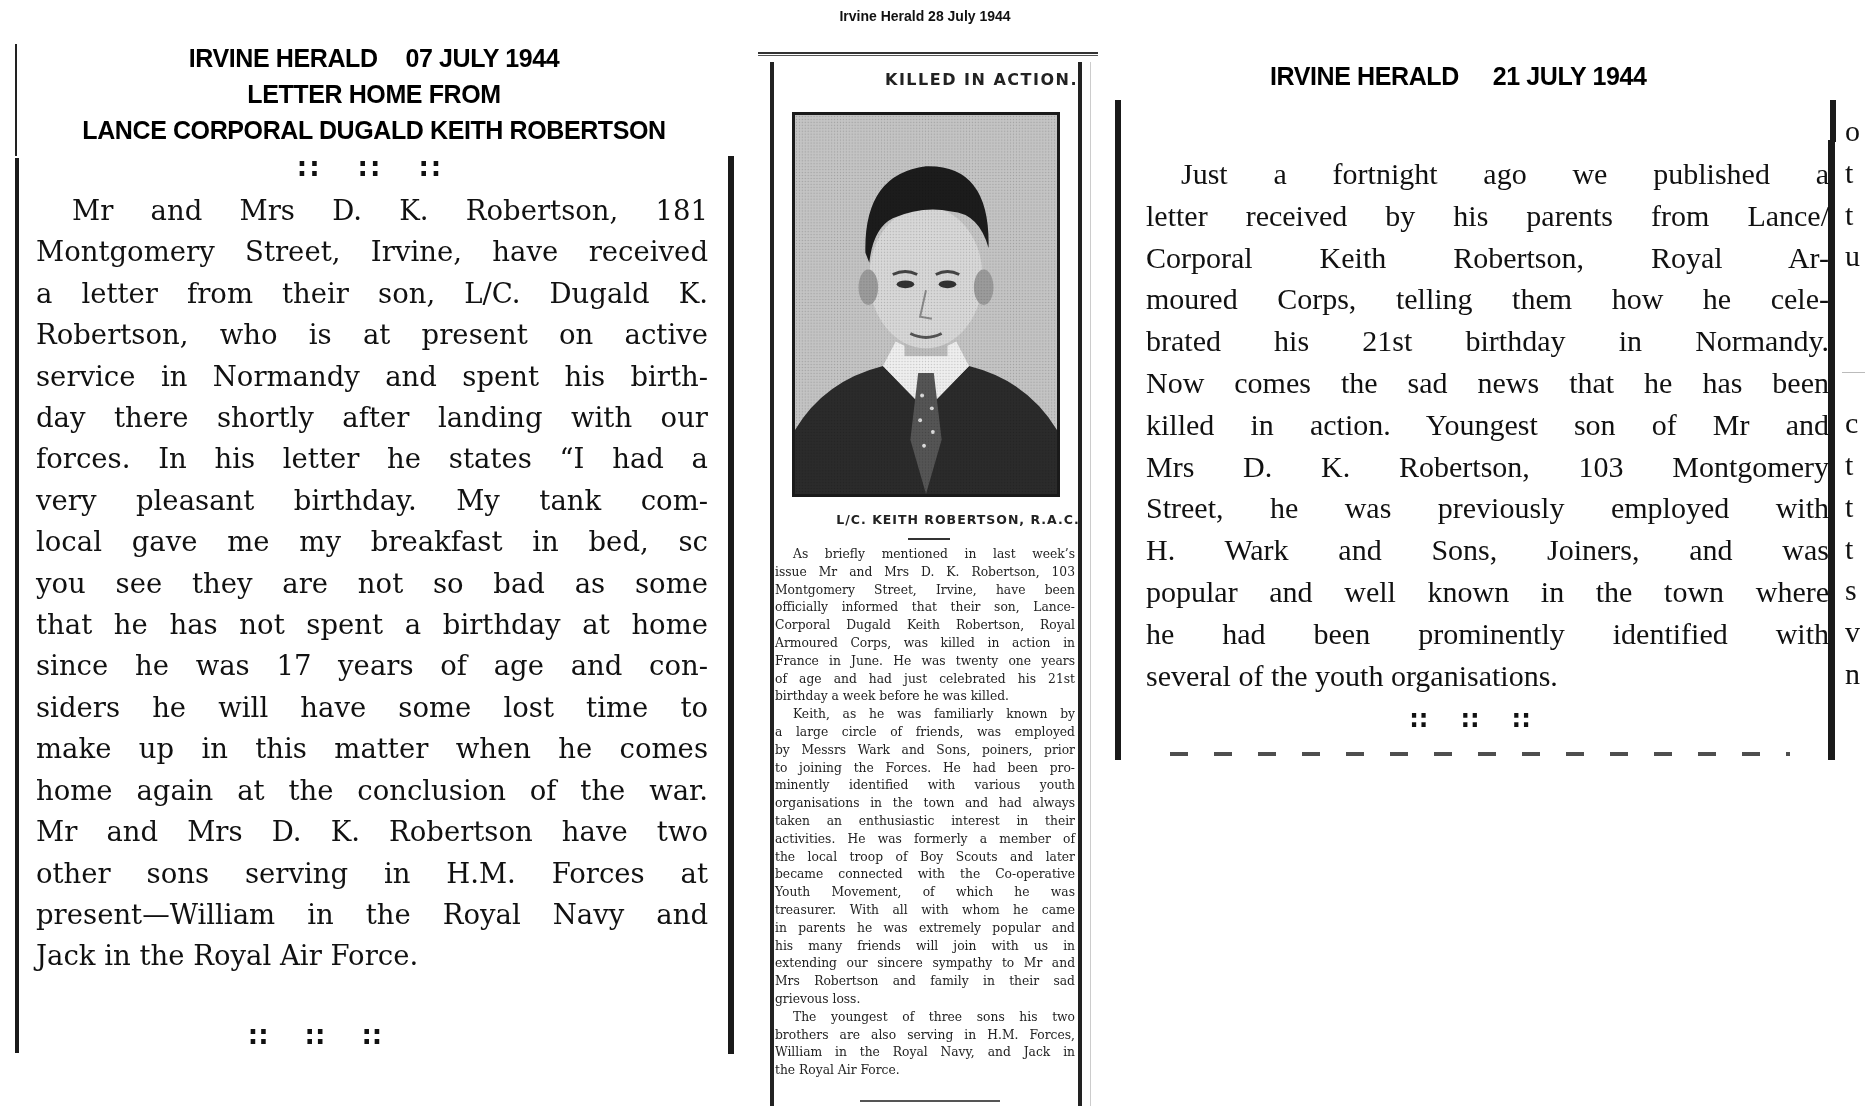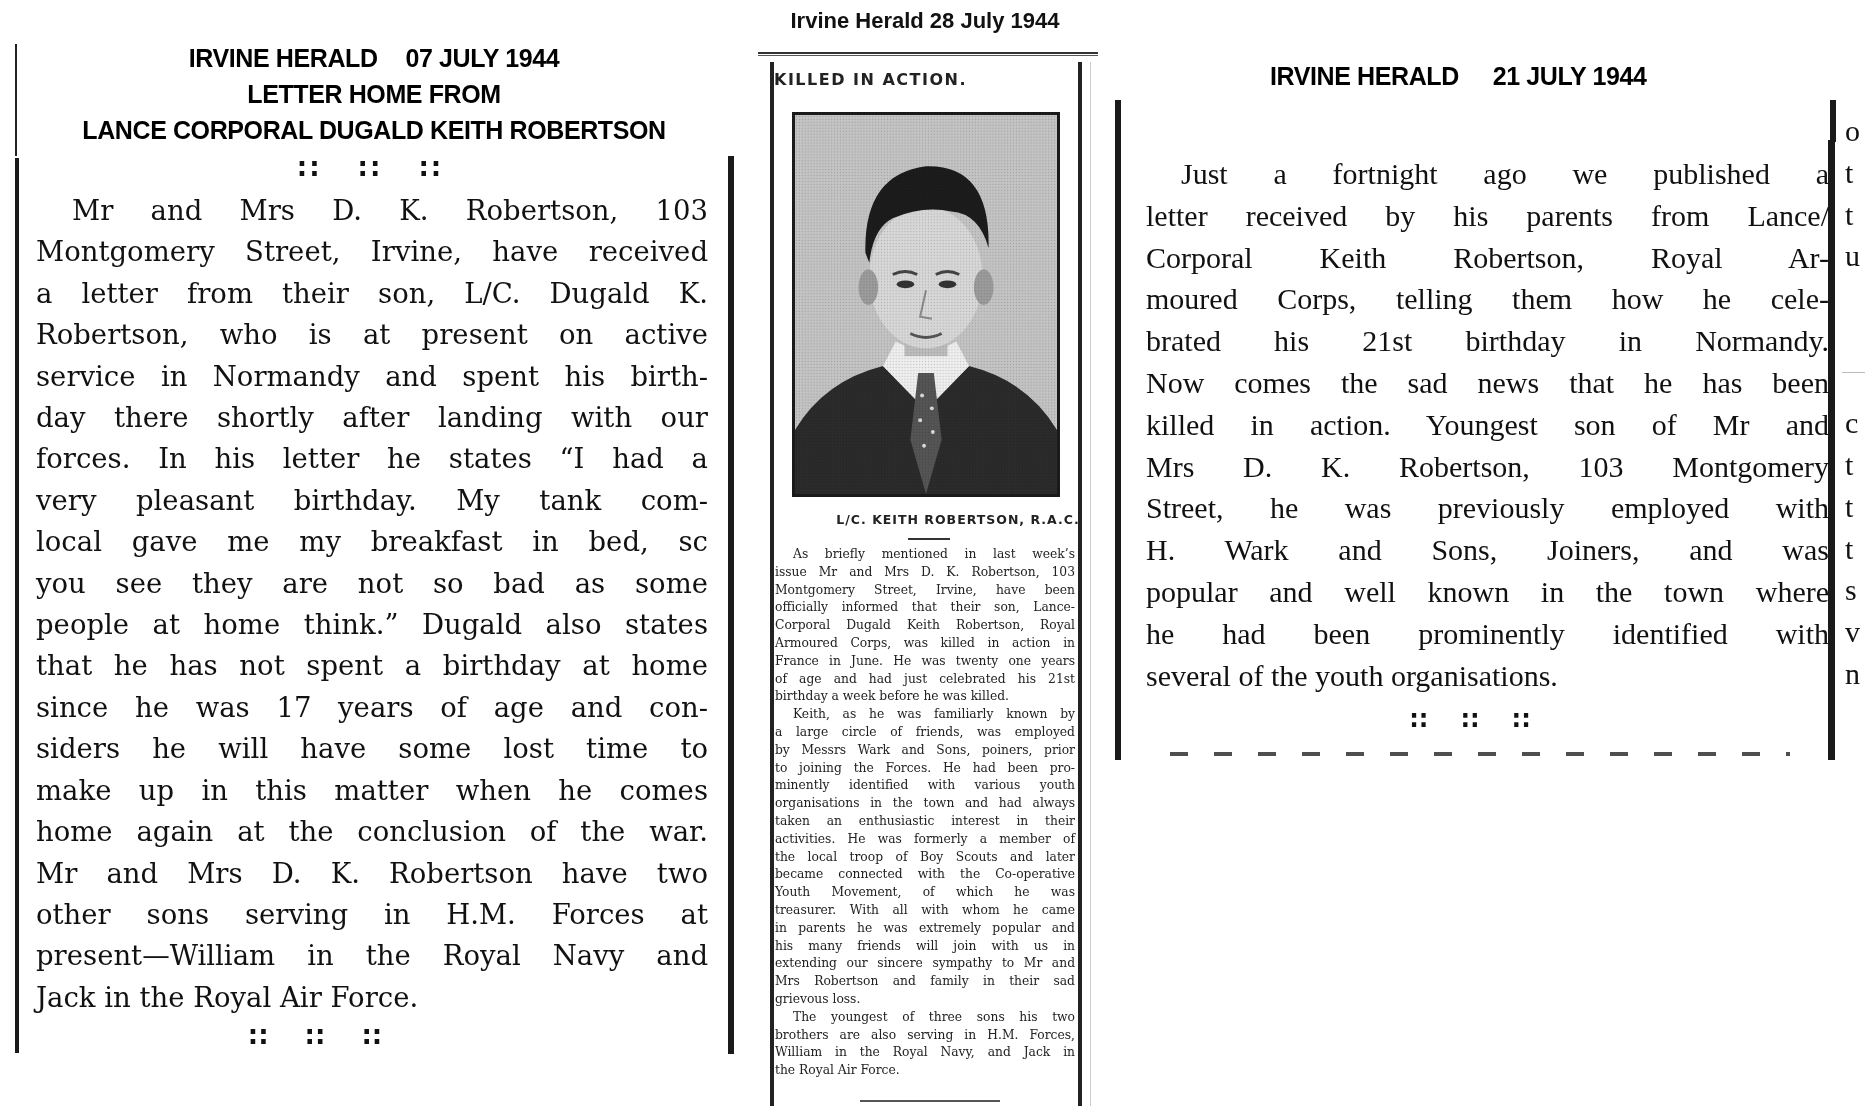--- a/index.html
+++ b/index.html
@@ -30,29 +30,29 @@
   #clip1 .body .line { display: block; white-space: nowrap; }
   #clip1 .body .line.last { text-align-last: left; }
   #clip1 .dots-bottom { position: absolute; left: 0; top: 1020px; width: 630px; text-align: center;
     font-family: "DejaVu Sans", sans-serif; font-weight: bold; font-size: 26px; }
   #clip1 .dots-bottom span { display: inline-block; margin: 0 18px; }
 
   
   #clip2 { left: 740px; top: 0; width: 370px; height: 1106px; }
   #clip2 .paper-title {
     position: absolute; left: 0; top: 8px; width: 370px; text-align: center;
-    font-family: "Liberation Sans", sans-serif; font-weight: bold; font-size: 22px; color: #111;
+    font-family: "Liberation Sans", sans-serif; font-weight: bold; font-size: 14px; color: #111;
   }
   #clip2 .top-rule { position: absolute; left: 18px; top: 52px; width: 340px; height: 4px;
     border-top: 2px solid #333; border-bottom: 1px solid #555; }
   #clip2 .frame-left { position: absolute; left: 30px; top: 62px; width: 4px; height: 1044px; background: #222; }
   #clip2 .frame-right { position: absolute; left: 338px; top: 62px; width: 4px; height: 1044px; background: #222; }
   #clip2 .side-right { position: absolute; left: 350px; top: 62px; width: 20px; height: 1044px; border-left: 1px solid #ccc; }
   #clip2 .headline {
-    position: absolute; left: 34px; top: 70px; width: 304px; text-align: left;
+    position: absolute; left: 34px; top: 70px; width: 304px; text-align: right;
     font-family: "DejaVu Sans", sans-serif; font-weight: bold; font-size: 16px; letter-spacing: 1.5px; color: #222;
   }
   #clip2 .photo {
     position: absolute; left: 52px; top: 112px; width: 268px; height: 385px;
     border: 3px solid #1a1a1a; overflow: hidden;
     background: radial-gradient(ellipse at 50% 45%, #d9d9d9 0%, #b5b5b5 55%, #8e8e8e 100%);
   }
   #clip2 .photo svg { width: 100%; height: 100%; display: block; }
   #clip2 .caption {
     position: absolute; left: 34px; top: 512px; width: 368px; text-align: center;
@@ -109,31 +109,30 @@
     </div>
     <div>LETTER HOME FROM</div>
     <div>LANCE CORPORAL DUGALD KEITH ROBERTSON</div>
   </div>
   <div class="rule-left"></div>
   <div class="rule-right"></div>
   <div class="dots-top">
     <span>:: </span><span>:: </span><span>::</span>
   </div>
   <div class="body" id="clip1-body">
-      <span class="line" style="padding-left: 36px;">Mr and Mrs D. K. Robertson, 103</span>
+      <span class="line" style="padding-left: 36px;">Mr and Mrs D. K. Robertson, 181</span>
       <span class="line">Montgomery Street, Irvine, have received</span>
       <span class="line">a letter from their son, L/C. Dugald K.</span>
       <span class="line">Robertson, who is at present on active</span>
       <span class="line">service in Normandy and spent his birth-</span>
       <span class="line">day there shortly after landing with our</span>
       <span class="line">forces. In his letter he states “I had a</span>
       <span class="line">very pleasant birthday. My tank com-</span>
       <span class="line">local gave me my breakfast in bed, sc</span>
       <span class="line">you see they are not so bad as some</span>
-      <span class="line">people at home think.” Dugald also states</span>
       <span class="line">that he has not spent a birthday at home</span>
       <span class="line">since he was 17 years of age and con-</span>
       <span class="line">siders he will have some lost time to</span>
       <span class="line">make up in this matter when he comes</span>
       <span class="line">home again at the conclusion of the war.</span>
       <span class="line">Mr and Mrs D. K. Robertson have two</span>
       <span class="line">other sons serving in H.M. Forces at</span>
       <span class="line">present—William in the Royal Navy and</span>
       <span class="line last">Jack in the Royal Air Force.</span>
     </div>

